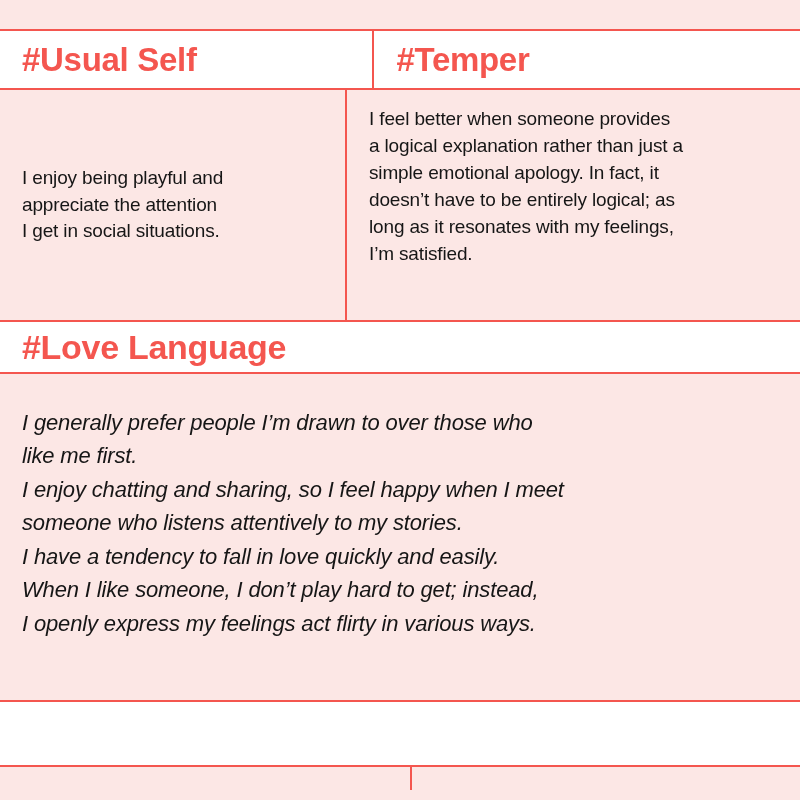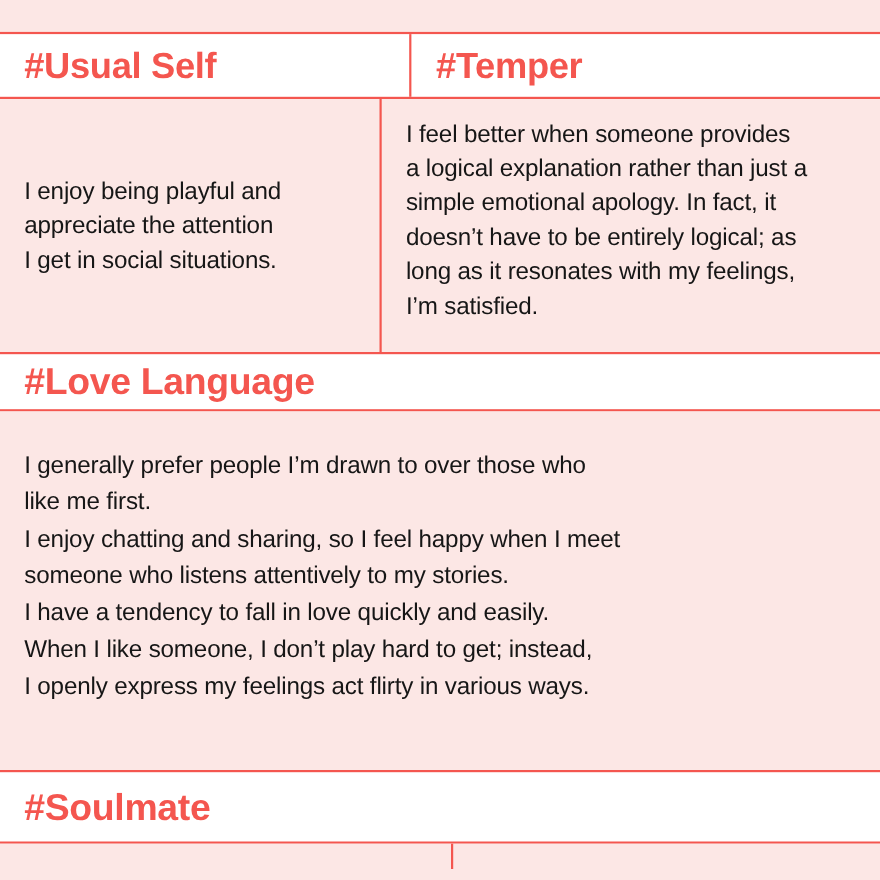--- a/index.html
+++ b/index.html
@@ -71,41 +71,41 @@
     align-items: center;
     overflow: hidden;
   }
 
   .body-cell + .body-cell {
     border-left: 2px solid #f4564f;
   }
 
   .body-text {
     color: #161616;
-    font-size: 22px;
+    font-size: 19px;
     line-height: 1.42;
     white-space: pre-line;
     letter-spacing: -0.15px;
   }
 
   
   #row1-header { height: 61px; }
   #row1-header .hdr-cell:nth-child(1) { width: 385px; }
   #row1-header .hdr-cell:nth-child(2) { width: 442px; }
 
   #row1-body { height: 230px; }
   #row1-body .body-cell:nth-child(1) { width: 345px; }
   #row1-body .body-cell:nth-child(2) { width: 455px; align-items: flex-start; padding-top: 16px; }
 
   
   #row2-header { height: 54px; }
   #row2-header .hdr-cell:nth-child(1) { width: 800px; }
   #row2-header .hdr-text { font-size: 34px; }
 
-  #row2-body { height: 326px; }
+  #row2-body { height: 326px; font-style: italic; }
   #row2-body .body-cell:nth-child(1) {
     width: 800px;
     align-items: flex-start;
     padding-top: 32px;
   }
   #row2-body .body-text {
     font-size: 22px;
     line-height: 1.52;
   }
 
@@ -163,23 +163,20 @@
 like me first.
 I enjoy chatting and sharing, so I feel happy when I meet
 someone who listens attentively to my stories.
 I have a tendency to fall in love quickly and easily.
 When I like someone, I don’t play hard to get; instead,
 I openly express my feelings act flirty in various ways.</span>
     </div>
   </div>
 
   <div class="hdr-band" id="row3-header">
-    <div class="hdr-cell">
-      <span class="hdr-text">#Soulmate</span>
-    </div>
   </div>
 
   <div class="body-band" id="row3-body">
     <div class="body-cell">
       <span class="body-text"></span>
     </div>
     <div class="body-cell">
       <span class="body-text"></span>
     </div>
   </div>

